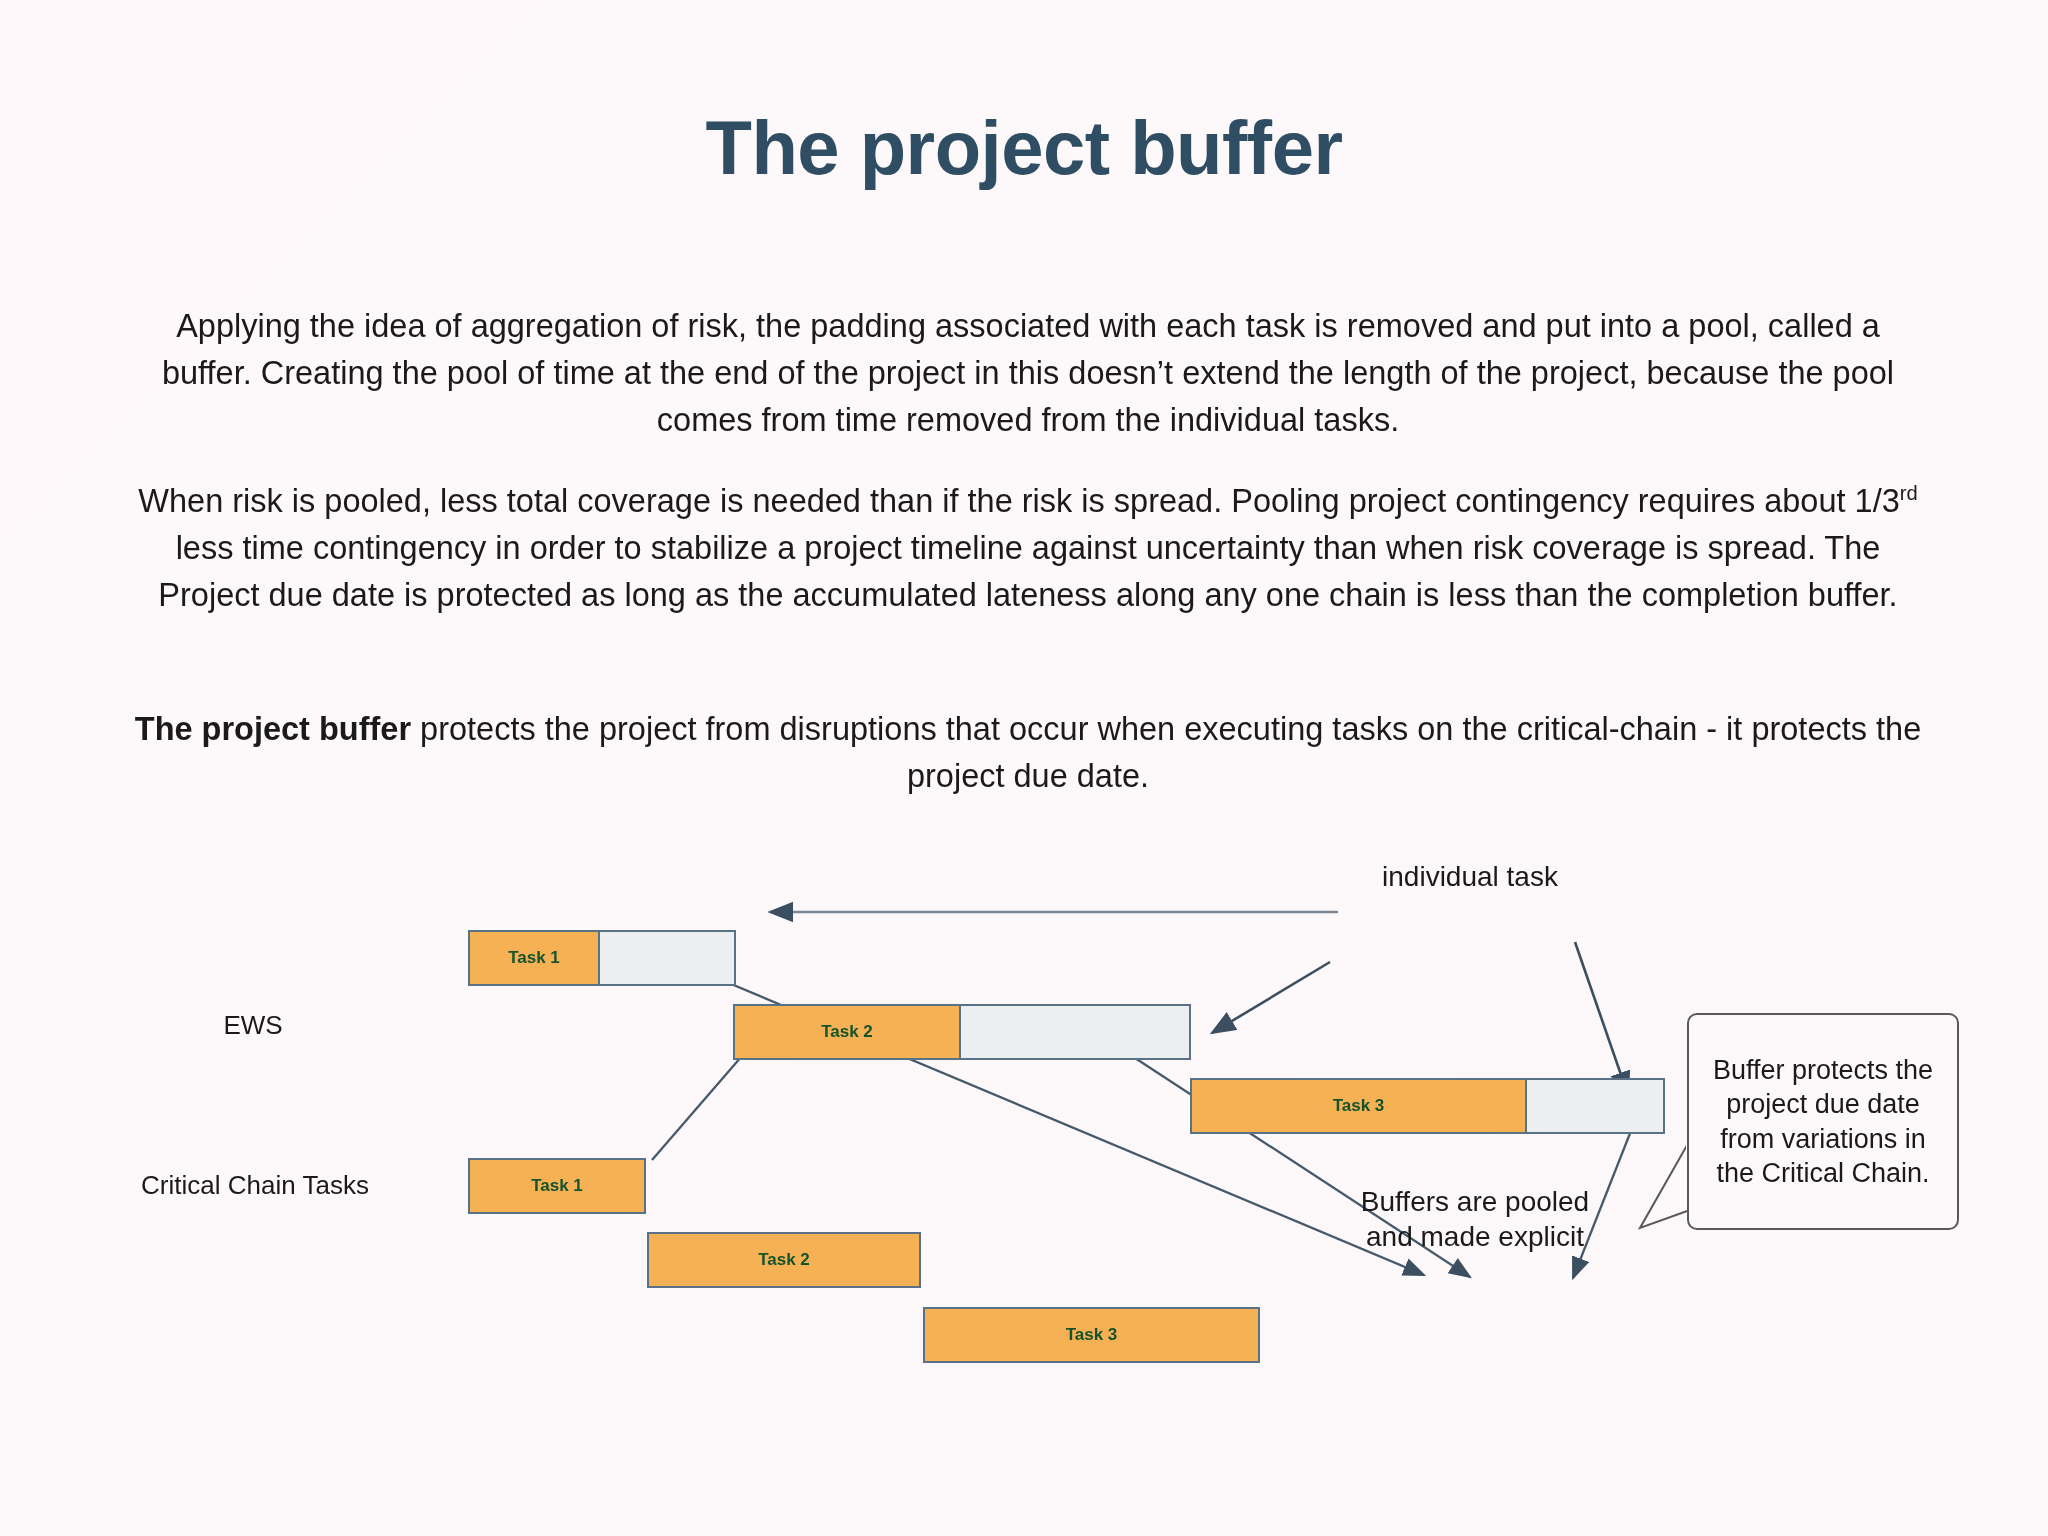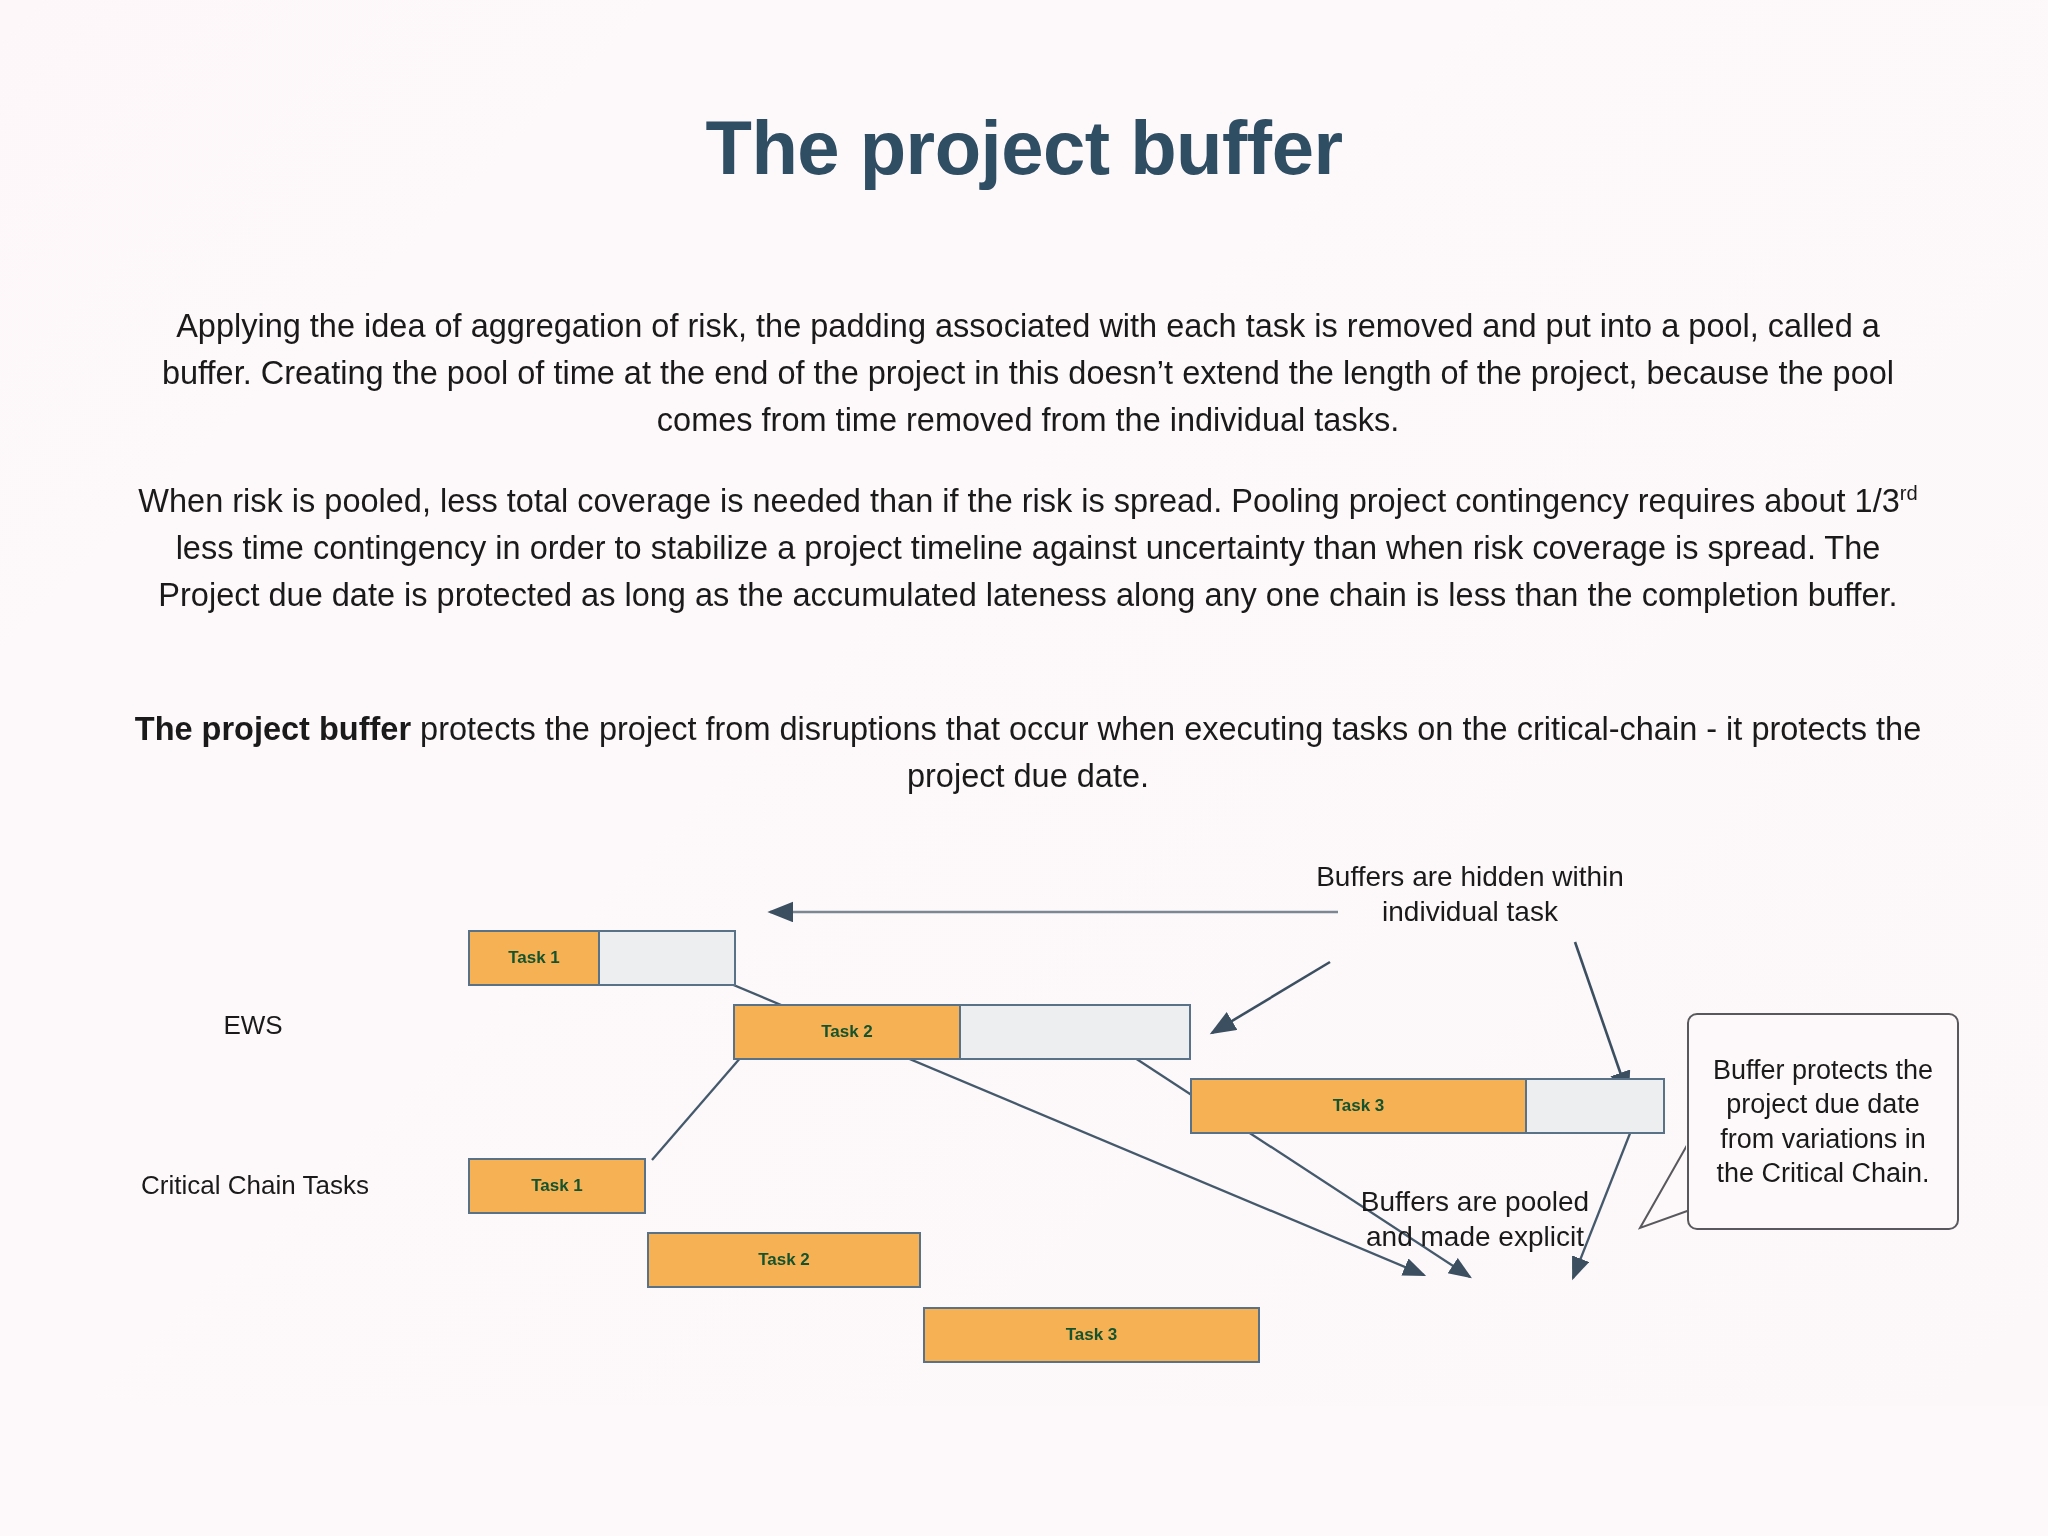--- a/index.html
+++ b/index.html
@@ -186,21 +186,20 @@
 
     <div class="bar task" style="left:1190px; top:228px; width:337px;">Task 3</div>
     <div class="bar buffer" style="left:1525px; top:228px; width:140px;"></div>
 
     <div class="bar task" style="left:468px; top:308px; width:178px;">Task 1</div>
     <div class="bar task" style="left:647px; top:382px; width:274px;">Task 2</div>
     <div class="bar task" style="left:923px; top:457px; width:337px;">Task 3</div>
 
 
     <div class="annot" id="annot-hidden">
-      <div>Buffers are hidden within</div>
       <div>individual task</div>
     </div>
     <div class="annot" id="annot-pooled">
       <div>Buffers are pooled</div>
       <div>and made explicit</div>
     </div>
 
     <div class="callout">
       <span>Buffer protects the project due date from variations in the Critical Chain.</span>
     </div>

